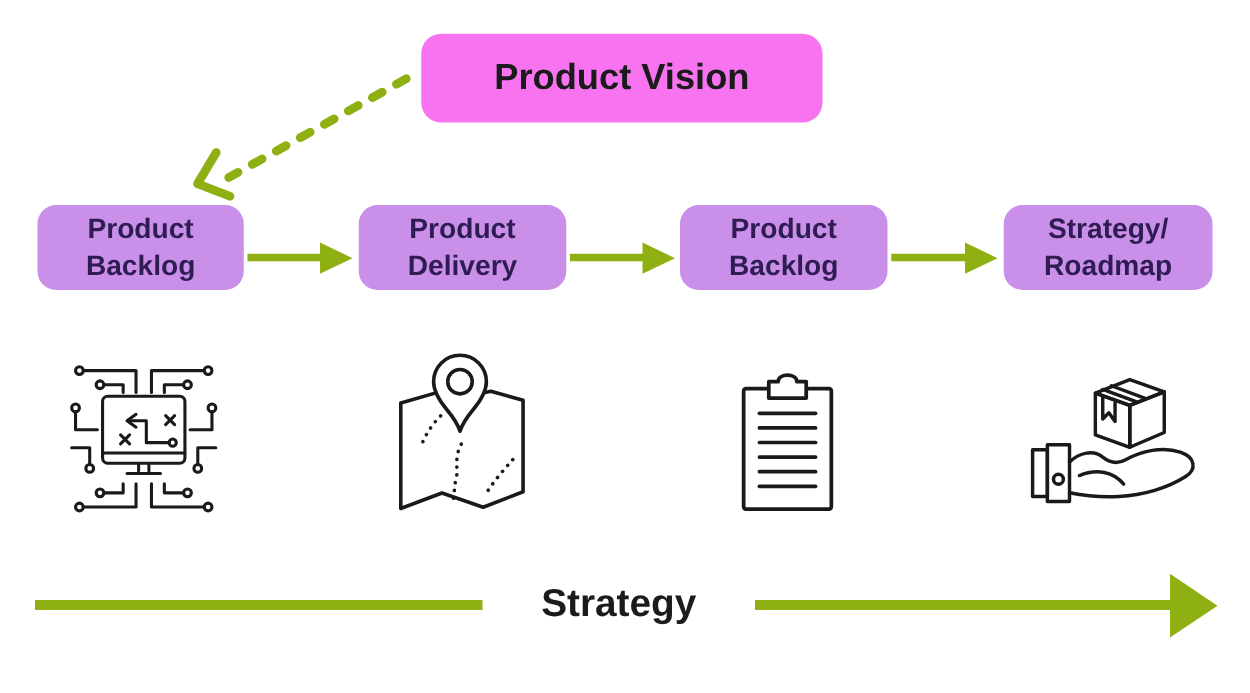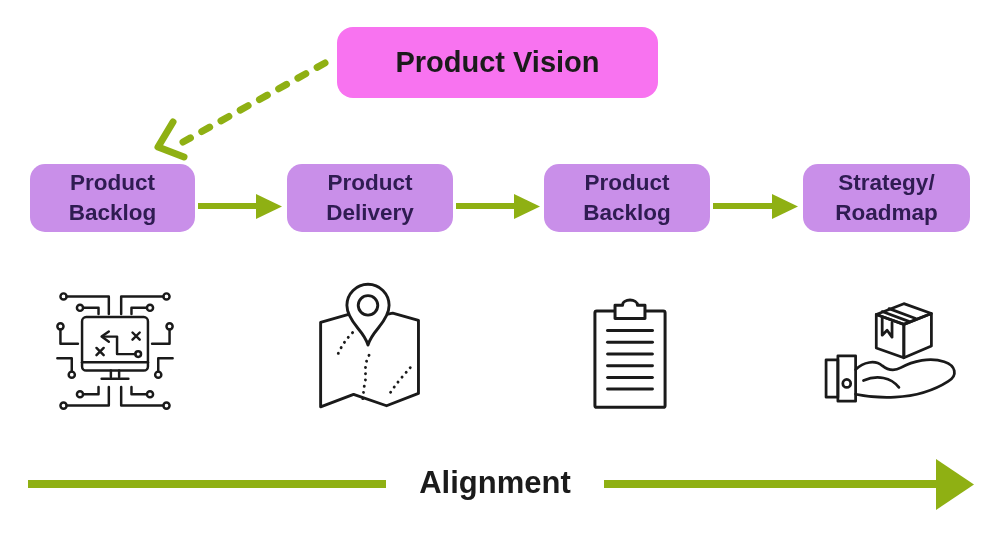--- a/index.html
+++ b/index.html
@@ -159,15 +159,15 @@
         <path d="M63,36 V53 L68,48 L73,55 V40"></path>
         <rect x="6" y="78" width="12" height="38"></rect>
         <rect x="18" y="74" width="18" height="46"></rect>
         <circle cx="27" cy="102" r="4"></circle>
         <path d="M36,88 C44,80 56,78 63,84 C68,88 75,90 82,86 C94,79 112,75 126,80 C138,84 140,94 130,100 C116,109 96,115 76,116 C60,117 46,115 36,113"></path>
         <path d="M44,99 C58,93 72,96 80,106"></path>
       </g>
     </svg>
   </div>
 
-  <div class="alignment-label">Alignment</div>
+  <div class="alignment-label">Strategy</div>
 
 </div>
 
 </body></html>

